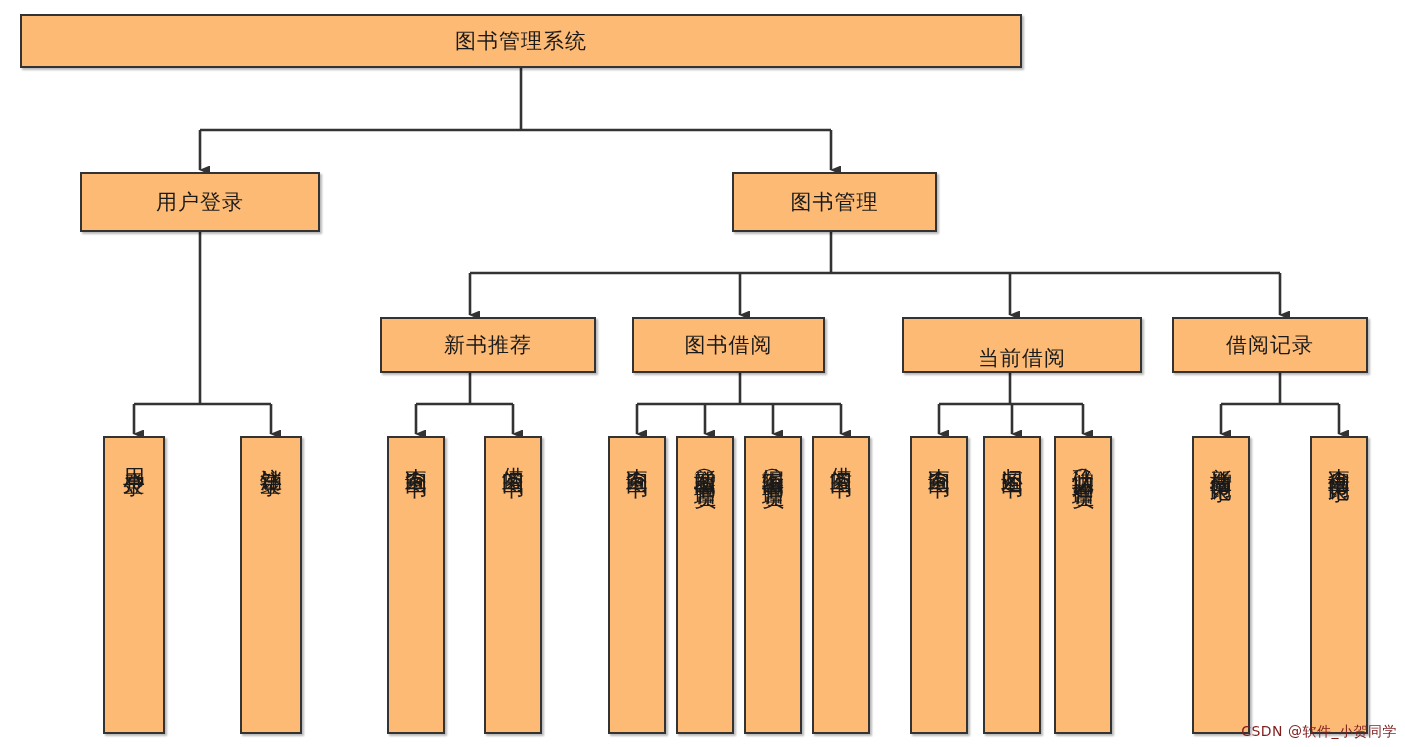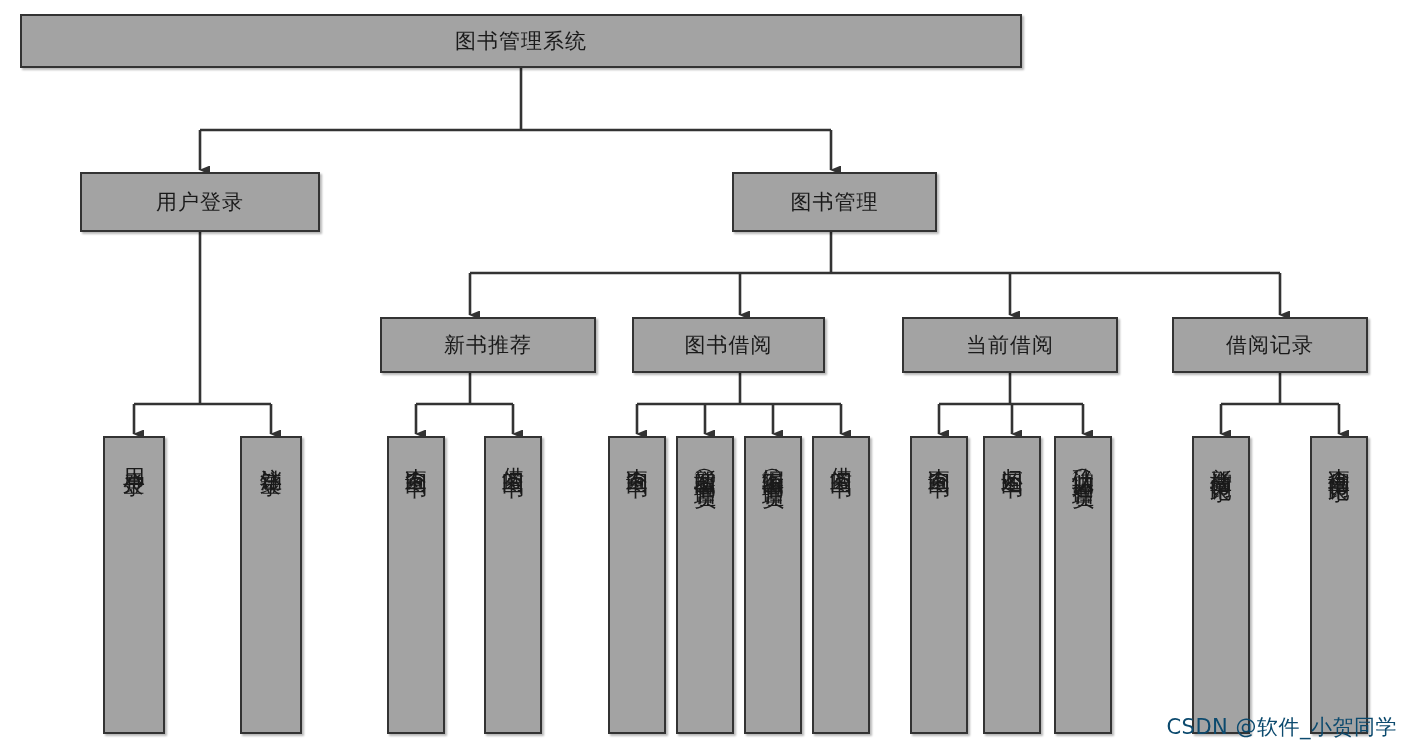--- a/index.html
+++ b/index.html
@@ -21,21 +21,21 @@
     position: absolute;
     left: 0;
     top: 0;
     width: 1405px;
     height: 747px;
     pointer-events: none;
   }
   .node {
     position: absolute;
     box-sizing: border-box;
-    background: #a3a3a3;
+    background: #fdba74;
     border: 2px solid #333333;
     box-shadow: 2px 2px 2px rgba(0,0,0,0.28);
     display: flex;
     align-items: center;
     justify-content: center;
   }
   .node-label {
     color: #1a1a1a;
     font-size: 21px;
     line-height: 1.18;
@@ -55,22 +55,22 @@
     writing-mode: vertical-rl;
     text-orientation: upright;
     font-size: 22px;
     letter-spacing: 3px;
     line-height: 1;
   }
   .watermark {
     position: absolute;
     right: 8px;
     bottom: 6px;
-    color: #0c4a6e;
-    font-size: 21px;
+    color: #7f1d1d;
+    font-size: 14px;
     letter-spacing: 0.5px;
     white-space: nowrap;
     user-select: none;
   }
 </style>
 </head>
 <body>
 
 <div id="diagram-root">
 
@@ -126,21 +126,21 @@
       </div>
       <div class="node horizontal" style="left: 712px; top: 172px; width: 205px; height: 60px; margin-left: 20px;">
         <span class="node-label">图书管理</span>
       </div>
       <div class="node horizontal" style="left: 380px; top: 317px; width: 216px; height: 56px;">
         <span class="node-label">新书推荐</span>
       </div>
       <div class="node horizontal" style="left: 632px; top: 317px; width: 193px; height: 56px;">
         <span class="node-label">图书借阅</span>
       </div>
-      <div class="node horizontal" style="left: 902px; top: 317px; width: 216px; height: 56px;">
+      <div class="node horizontal" style="left: 902px; top: 317px; width: 240px; height: 56px; align-items: flex-end;">
         <span class="node-label">当前借阅</span>
       </div>
       <div class="node horizontal" style="left: 1172px; top: 317px; width: 196px; height: 56px;">
         <span class="node-label">借阅记录</span>
       </div>
       <div class="node vertical" style="left: 103px; top: 436px; width: 62px; height: 298px;">
         <span class="node-label">用户登录</span>
       </div>
       <div class="node vertical" style="left: 240px; top: 436px; width: 62px; height: 298px;">
         <span class="node-label">注销登录</span>

